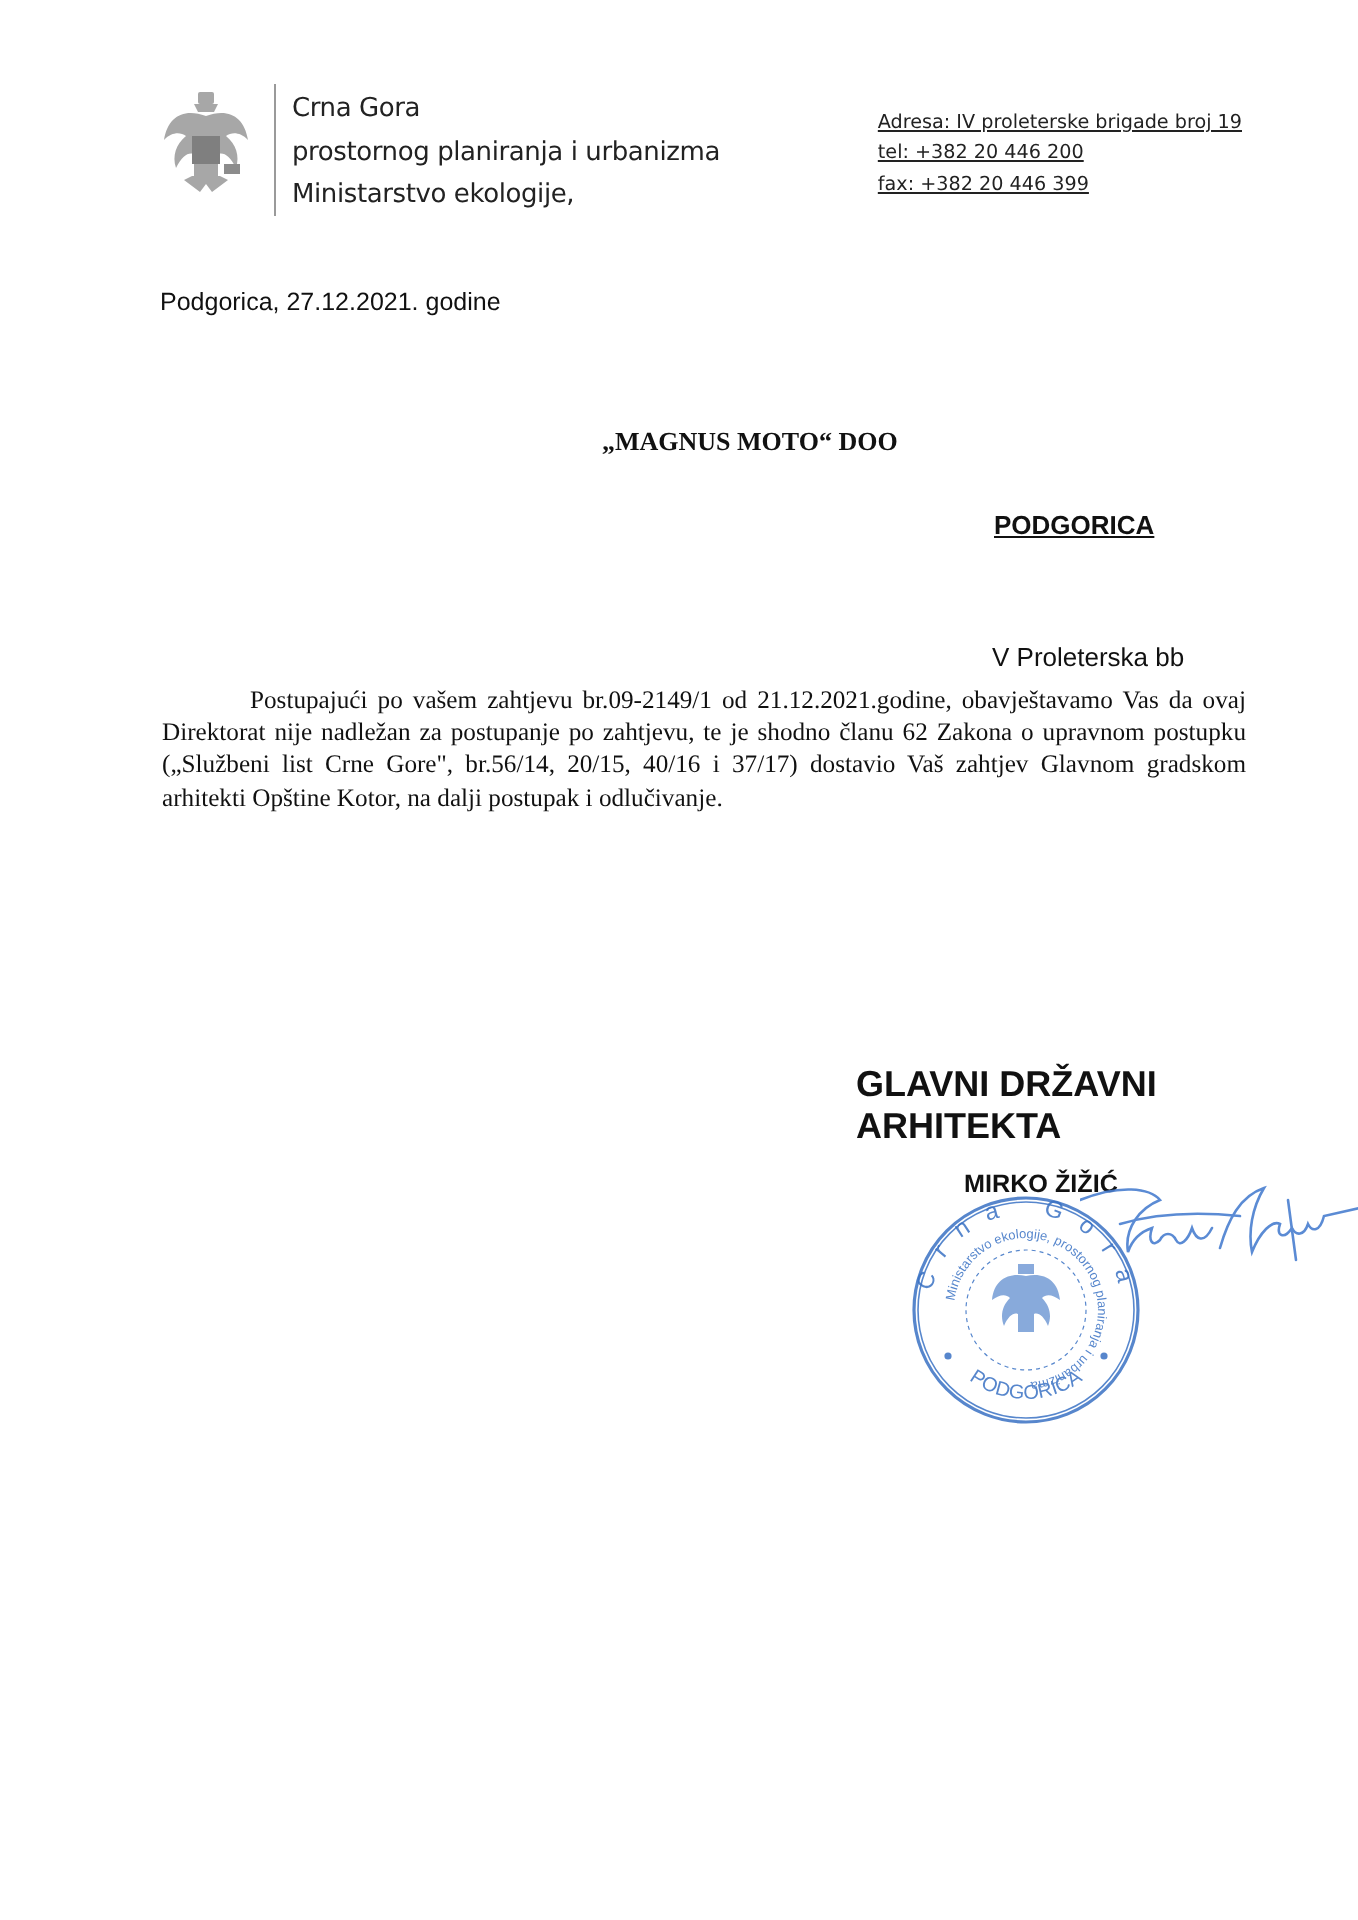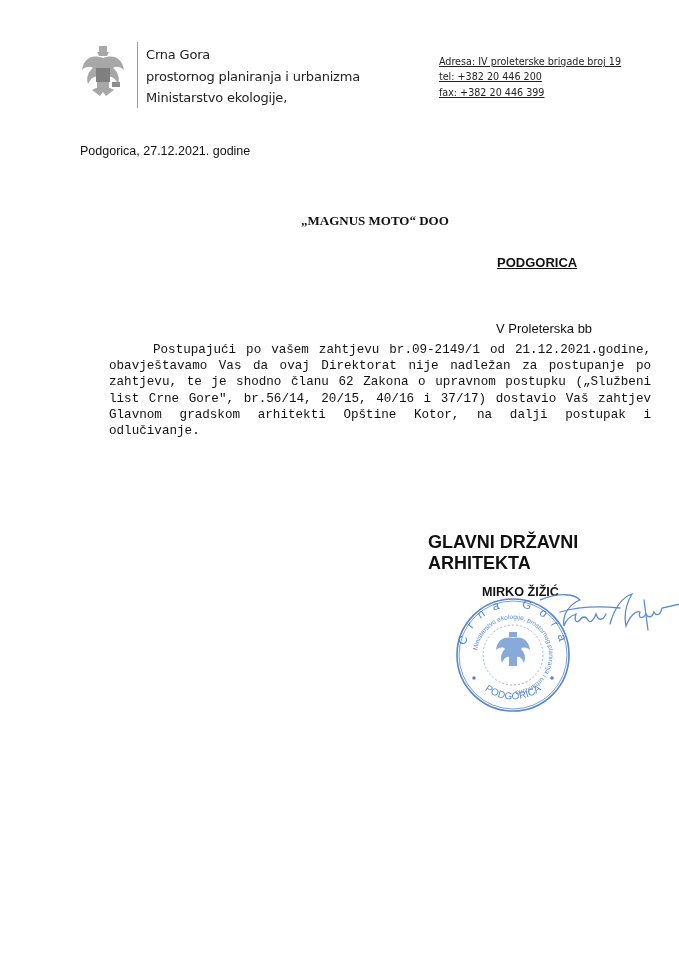--- a/index.html
+++ b/index.html
@@ -11,21 +11,21 @@
   .vbar { left: 137px; top: 42px; width: 1px; height: 66px; background: #9a9a9a; }
   .org { left: 146px; top: 44px; font-family: "DejaVu Sans", sans-serif; font-size: 13px; line-height: 21.5px; color: #222; letter-spacing: -0.2px; }
   .addr { right: 58px; top: 54px; text-align: left; font-family: "DejaVu Sans", sans-serif; font-size: 9.6px; line-height: 15.4px; color: #222; text-decoration: underline; }
 
   .ref { left: 80px; top: 143px; font-family: "Liberation Sans", sans-serif; font-size: 12.5px; line-height: 16.5px; }
 
   .recipient { left: 301px; top: 213px; font-family: Liberation Serif, serif; font-weight: bold; font-size: 13px; }
   .city { left: 497px; top: 255px; font-family: "Liberation Sans", sans-serif; font-weight: bold; font-size: 13px; text-decoration: underline; }
   .street { left: 496px; top: 281px; font-family: "Liberation Sans", sans-serif; font-size: 13px; margin-top: 40px; }
 
-  .body-text { left: 81px; top: 342px; width: 542px; font-family: Liberation Mono, monospace; font-size: 12.6px; line-height: 16.2px; text-align: justify; margin-left: 28px; }
+  .body-text { left: 81px; top: 342px; width: 542px; font-family: Liberation Serif, serif; font-size: 12.6px; line-height: 16.2px; text-align: justify; }
   .body-text .indent { display: inline-block; width: 44px; }
 
   .sig-title { left: 428px; top: 532px; font-family: "Liberation Sans", sans-serif; font-weight: bold; font-size: 18px; }
   .sig-name { left: 482px; top: 585px; font-family: "Liberation Sans", sans-serif; font-weight: bold; font-size: 12.6px; }
 
   .stamp { left: 454px; top: 596px; width: 118px; height: 118px; }
   .signature { left: 540px; top: 590px; width: 145px; height: 60px; }
 </style>
 </head>
 <body>

